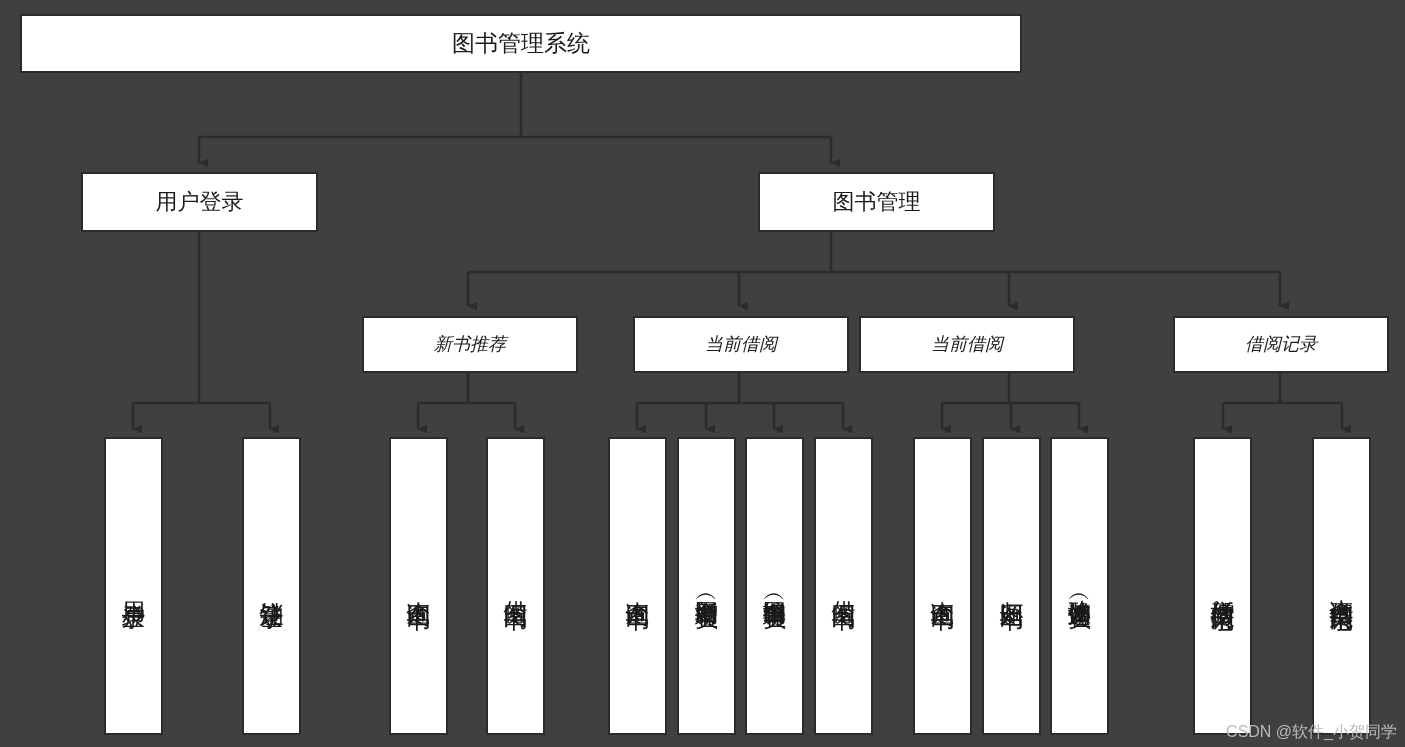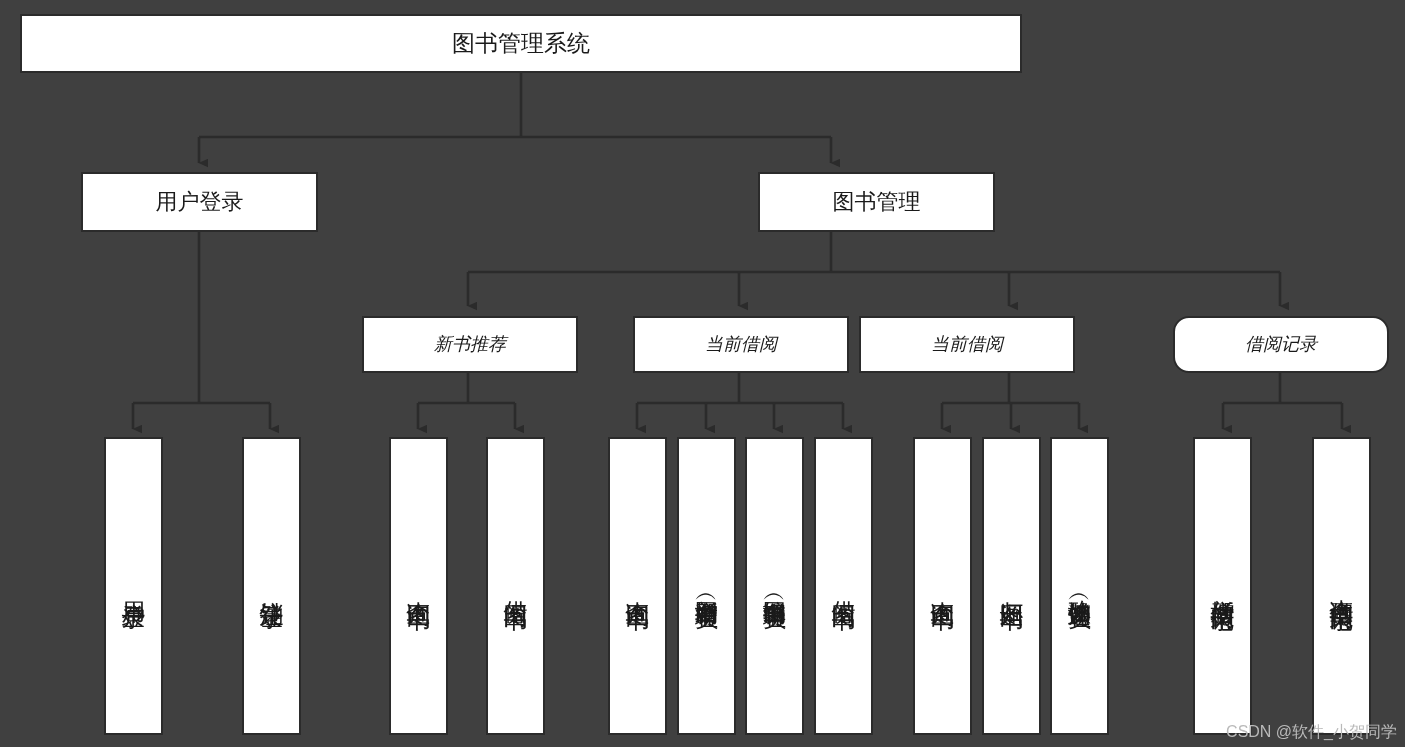--- a/index.html
+++ b/index.html
@@ -156,21 +156,21 @@
   </div>
 
   <div class="node-box node-level3" style="left:633px; top:316px; width:216px; height:57px;">
     <span class="node-label">当前借阅</span>
   </div>
 
   <div class="node-box node-level3" style="left:859px; top:316px; width:216px; height:57px;">
     <span class="node-label">当前借阅</span>
   </div>
 
-  <div class="node-box node-level3" style="left:1173px; top:316px; width:216px; height:57px;border-radius:16px;">
+  <div class="node-box node-level3" style="left:1173px; top:316px; width:216px; height:57px;">
     <span class="node-label">借阅记录</span>
   </div>
 
   <div class="node-box node-leaf" style="left:104px; top:437px; width:59px; height:298px;">
     <span class="node-label">用户登录</span>
   </div>
   <div class="node-box node-leaf" style="left:242px; top:437px; width:59px; height:298px;">
     <span class="node-label">注销登录</span>
   </div>
 

